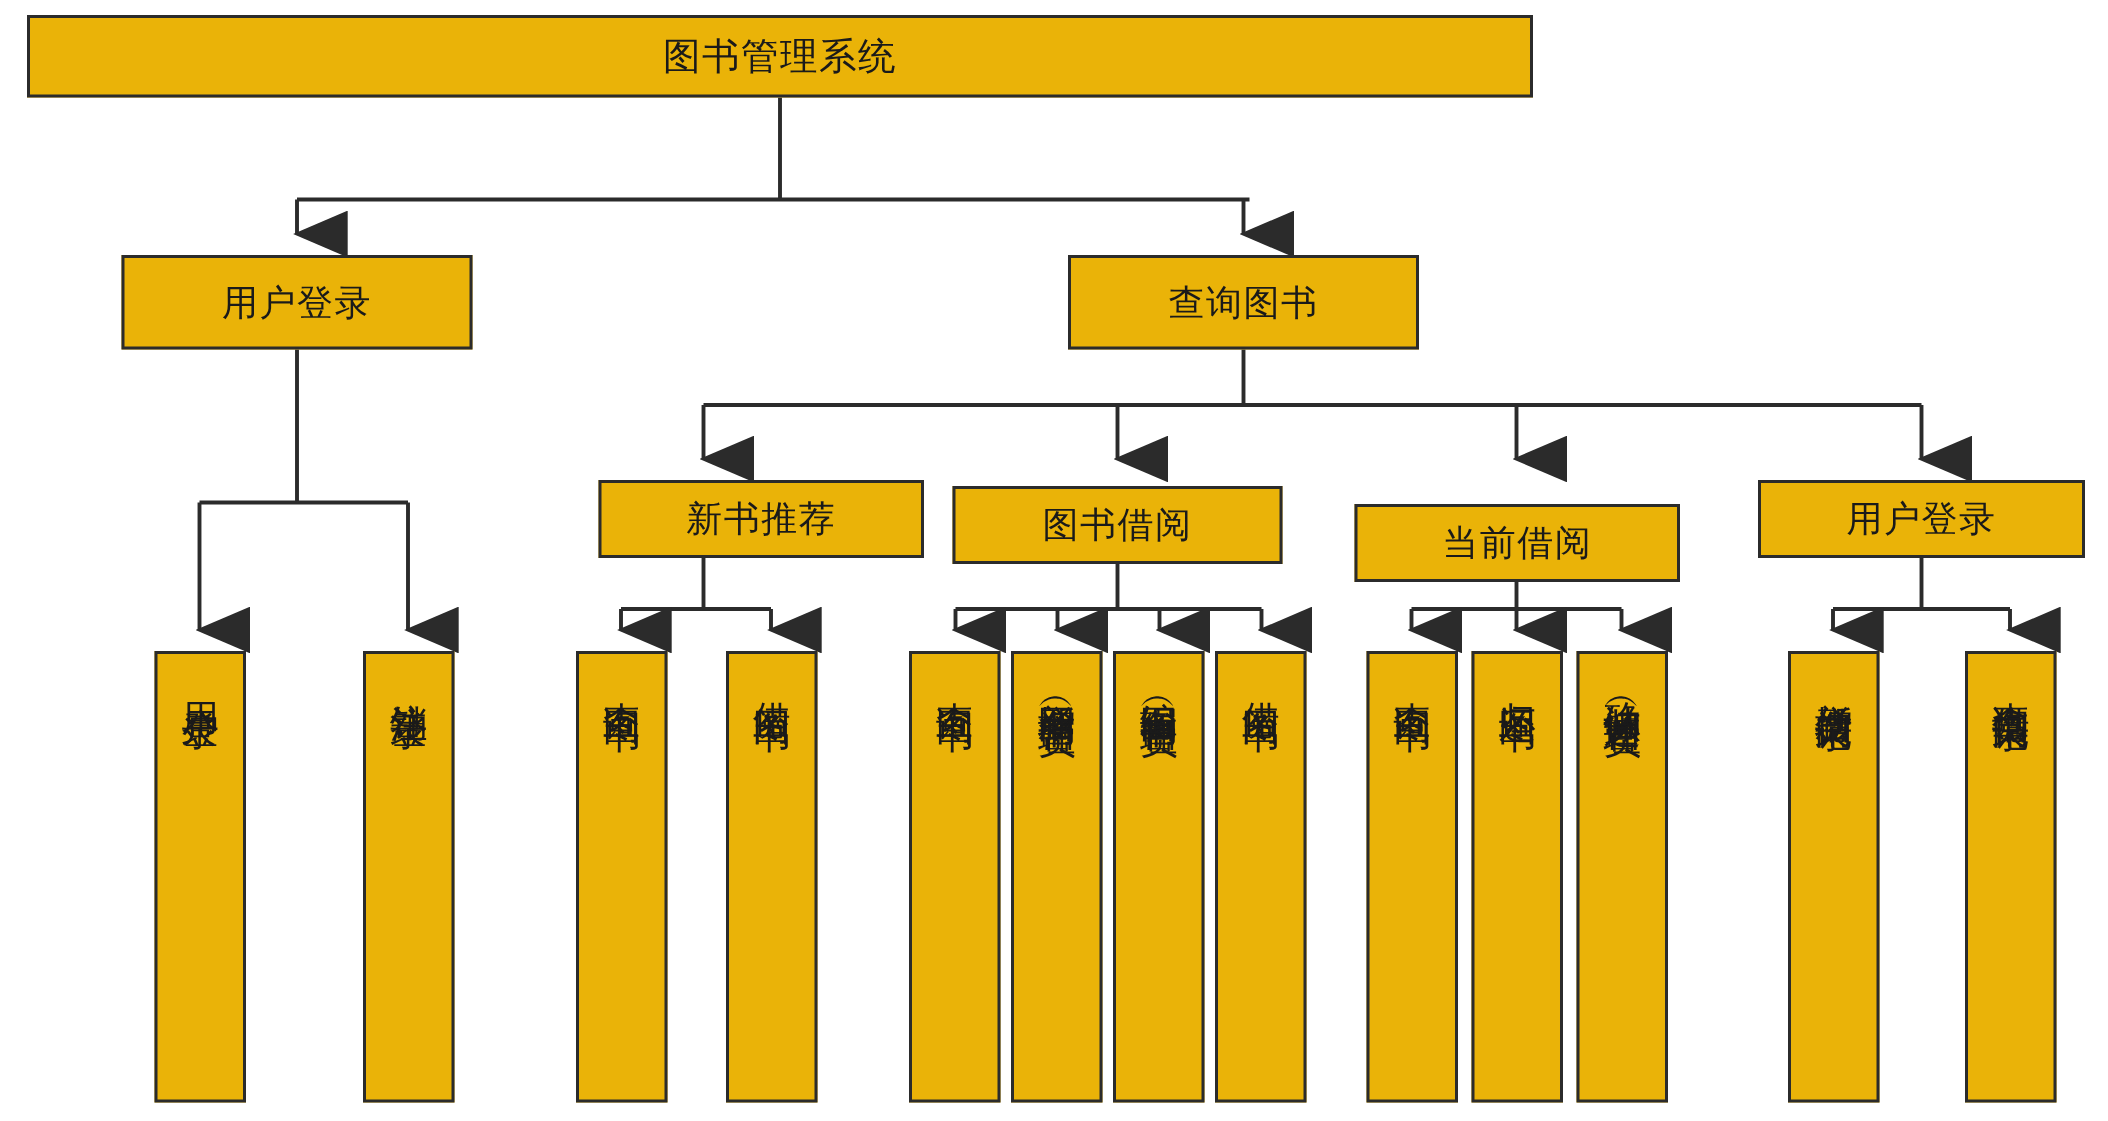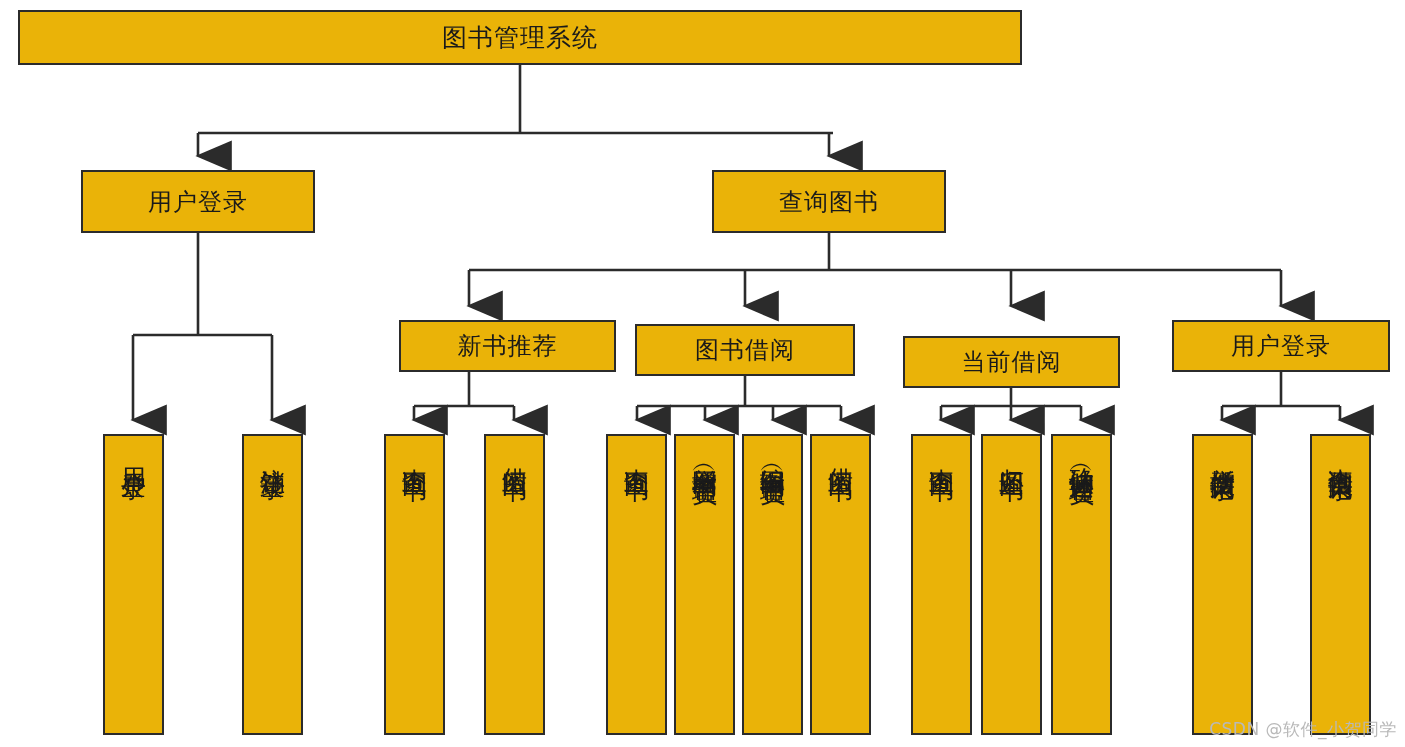--- a/index.html
+++ b/index.html
@@ -174,15 +174,14 @@
     <span class="node-label">确认归还（管理员）</span>
   </div>
 
   <div class="node leaf tall" style="left:1192px;top:434px;width:61px;height:301px;">
     <span class="node-label">新增借阅记录</span>
   </div>
   <div class="node leaf tall" style="left:1310px;top:434px;width:61px;height:301px;">
     <span class="node-label">查询借阅记录</span>
   </div>
 
-  <div class="watermark">CSDN @软件_小贺同学</div>
 
 </div>
 
 </body></html>

